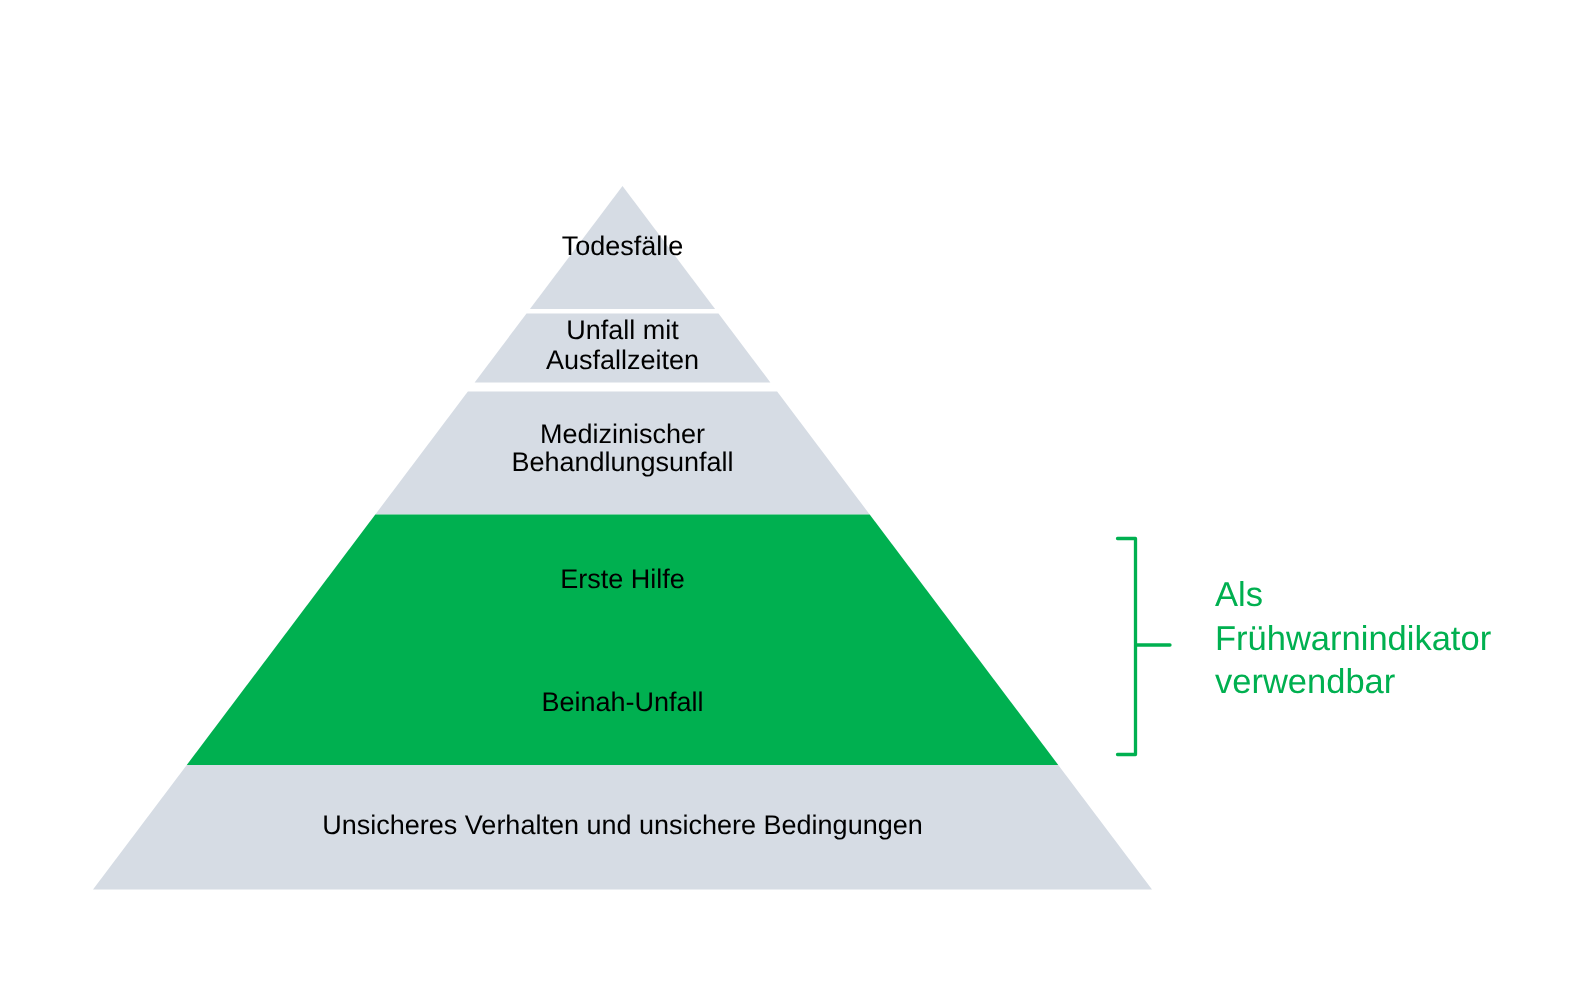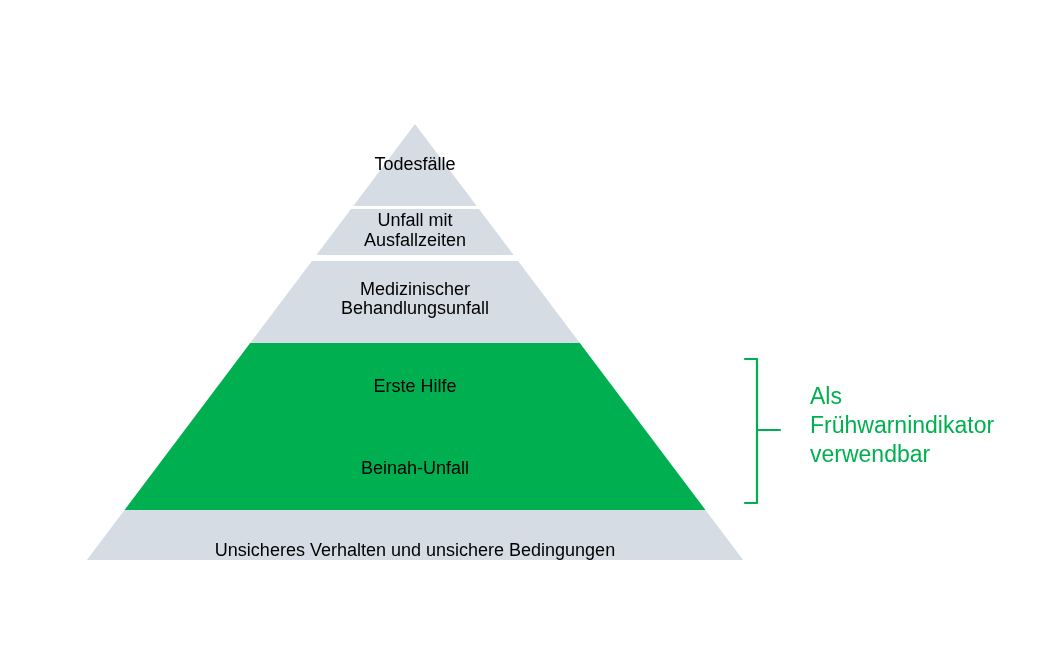--- a/index.html
+++ b/index.html
@@ -3,21 +3,21 @@
 <meta charset="utf-8">
 <style>
   html, body {
     margin: 0;
     padding: 0;
     background: #ffffff;
   }
   .canvas {
     position: relative;
     width: 1053px;
-    height: 560px;
+    height: 670px;
     background: #ffffff;
     overflow: hidden;
     font-family: "Liberation Sans", sans-serif;
   }
   .diagram-svg {
     position: absolute;
     left: 0;
     top: 0;
     width: 1053px;
     height: 670px;

